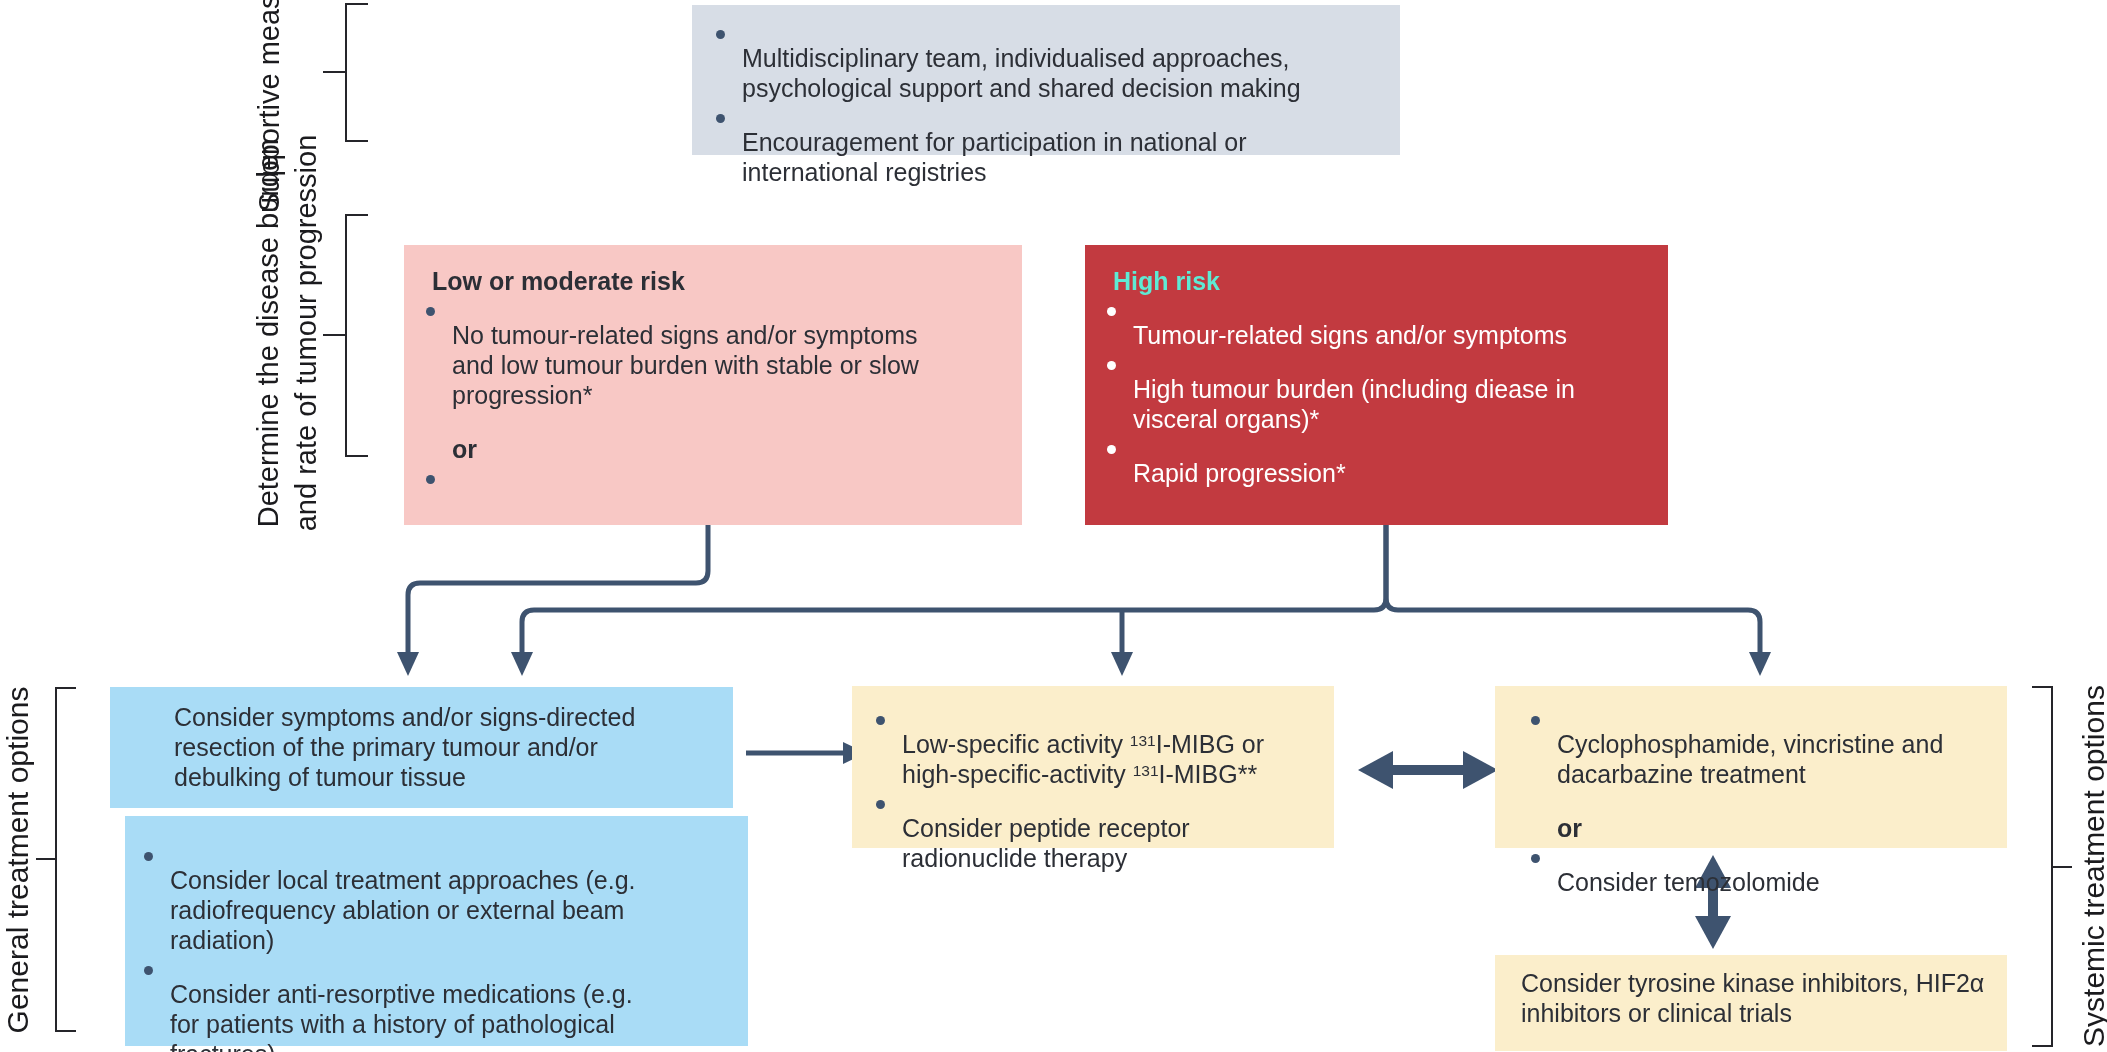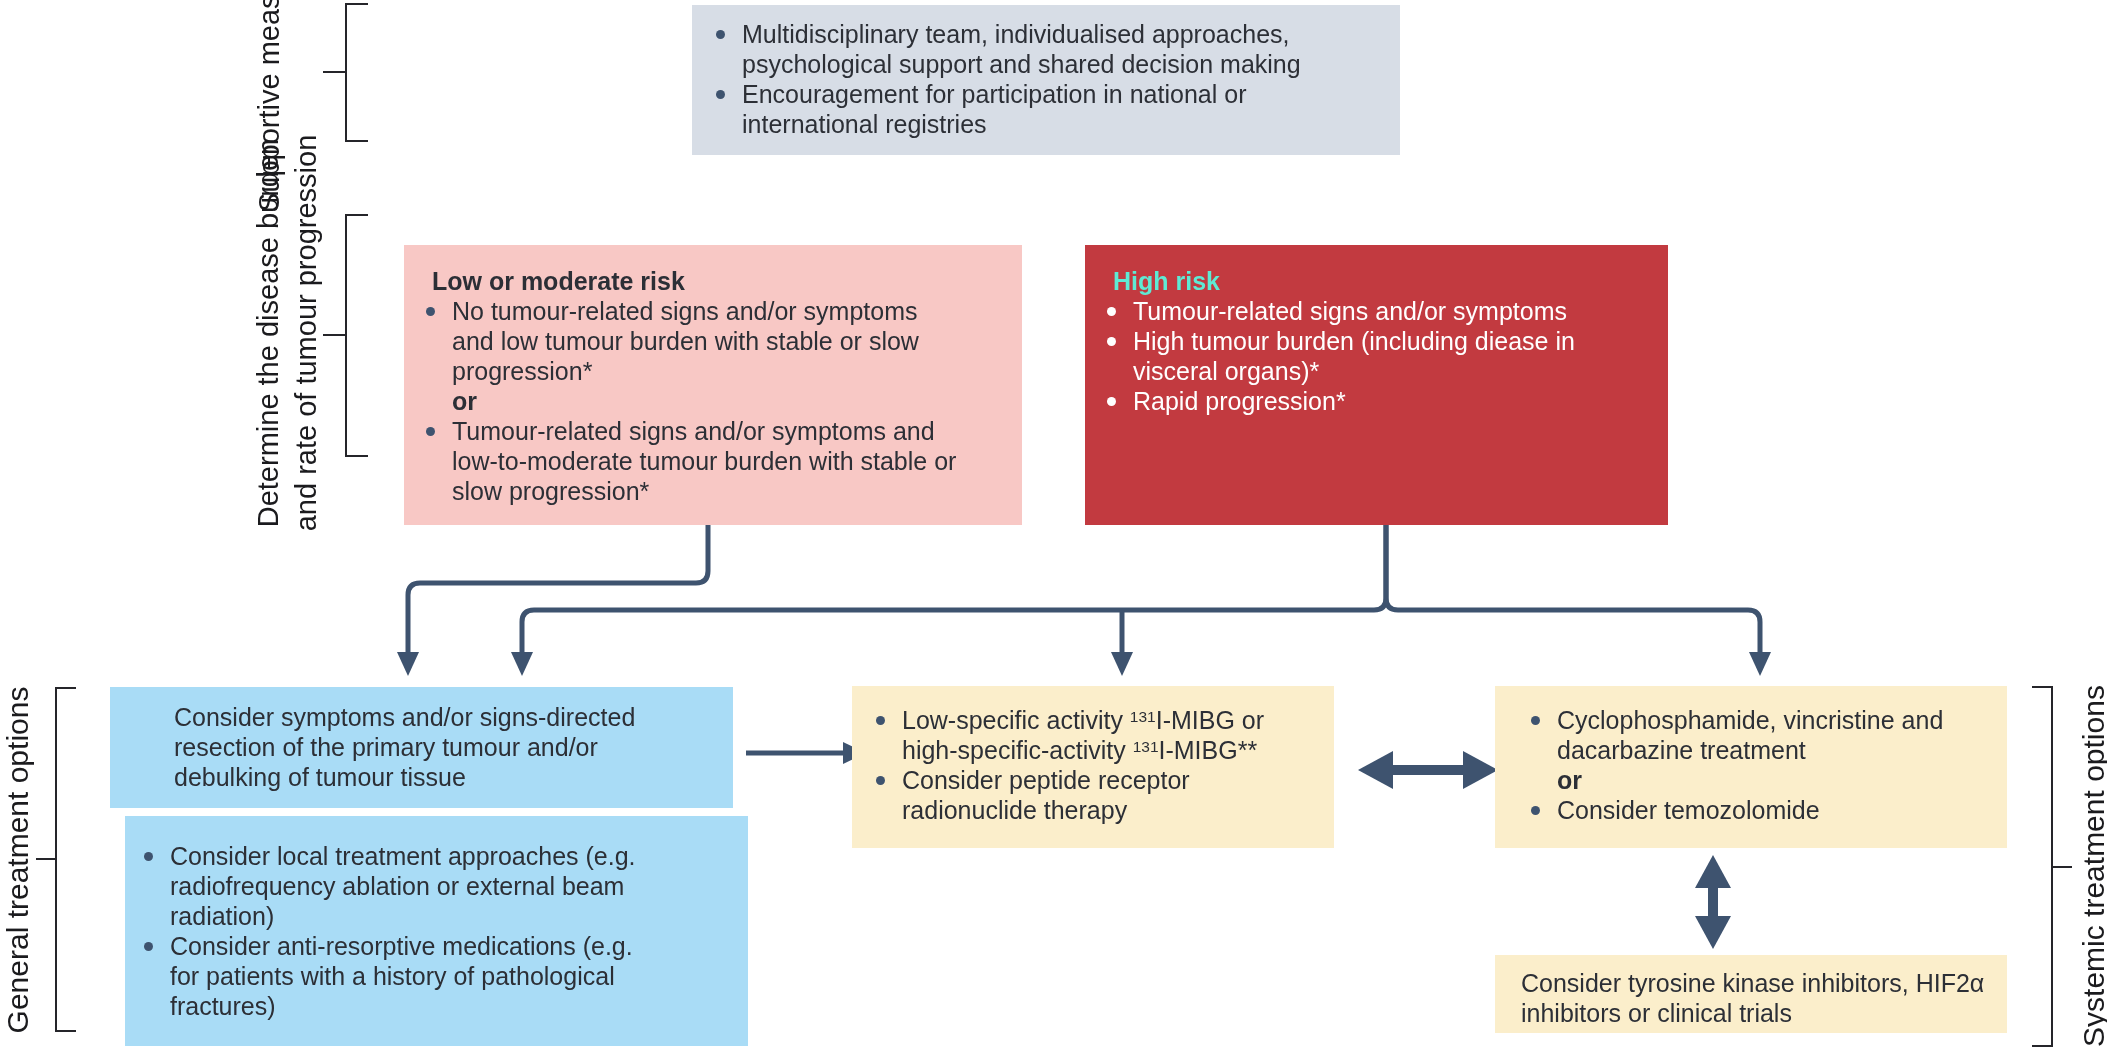--- a/index.html
+++ b/index.html
@@ -12,30 +12,30 @@
   .canvas{position:relative;width:2107px;height:1052px;background:#fff;}
   .overlay{position:absolute;left:0;top:0;pointer-events:none;}
   .box{position:absolute;box-sizing:border-box;font-size:25px;line-height:30px;}
   .box-gray{background:var(--gray_box);left:692px;top:5px;width:708px;height:150px;padding:14px 16px 10px 22px;}
   .box-pink{background:var(--pink_box);left:404px;top:245px;width:618px;height:280px;padding:17px 16px 12px 20px;}
   .box-red{background:var(--red_box);left:1085px;top:245px;width:583px;height:280px;padding:17px 16px 12px 20px;color:#fff;}
   .box-blue1{background:var(--blue_box);left:110px;top:687px;width:623px;height:121px;padding:15px 16px 10px 24px;}
   .box-blue2{background:var(--blue_box);left:125px;top:816px;width:623px;height:230px;padding:25px 16px 10px 17px;}
   .box-yellowM{background:var(--yellow_box);left:852px;top:686px;width:482px;height:162px;padding:19px 12px 10px 22px;}
   .box-yellowR1{background:var(--yellow_box);left:1495px;top:686px;width:512px;height:162px;padding:19px 12px 10px 34px;}
-  .box-yellowR2{background:var(--yellow_box);left:1495px;top:955px;width:512px;height:78px;padding:13px 12px 10px 26px;}
+  .box-yellowR2{background:var(--yellow_box);left:1495px;top:955px;width:512px;height:96px;padding:13px 12px 10px 26px;}
   .box-title{font-weight:700;margin:4px 0 0 8px;}
   .box-red .box-title{color:#5eead4;}
   .li{display:flex;align-items:flex-start;}
   .dot{flex:0 0 28px;width:28px;}
   .dot::before{content:'';display:block;width:9px;height:9px;border-radius:50%;background:var(--line);margin:11px 0 0 2px;}
   .box-red .dot::before{background:#fff;}
   .dot-empty::before{display:none;}
   .or-row .li-text{font-weight:700;}
-  .li-text{display:block;}
+  .li-text{display:block;margin-top:24px;}
   .box-gray .li-text{max-width:610px;}
   .box-pink .li-text{max-width:505px;}
   .box-red .li-text{max-width:490px;}
   .box-blue2 .li-text{max-width:480px;}
   .box-yellowM .li-text{max-width:421px;}
   .box-yellowR1 .li-text{max-width:450px;}
   .plain{display:block;}
   .box-blue1 .plain{max-width:522px;margin-left:40px;}
   .box-yellowR2 .plain{max-width:470px;}
   sup{font-size:0.62em;line-height:0;vertical-align:7px;}
@@ -116,21 +116,20 @@
         <div class="li">
           <span class="dot"></span>
           <span class="li-text">No tumour-related signs and/or symptoms and low tumour burden with stable or slow progression*</span>
         </div>
         <div class="li or-row">
           <span class="dot dot-empty"></span>
           <span class="li-text">or</span>
         </div>
         <div class="li">
           <span class="dot"></span>
-          <span class="li-text">Tumour-related signs and/or symptoms and low-to-moderate tumour burden with stable or slow progression*</span>
         </div>
       </div>
   </div>
 
   <div class="box box-red">
     <div class="box-title">High risk</div>
     <div>
         <div class="li">
           <span class="dot"></span>
           <span class="li-text">Tumour-related signs and/or symptoms</span>

